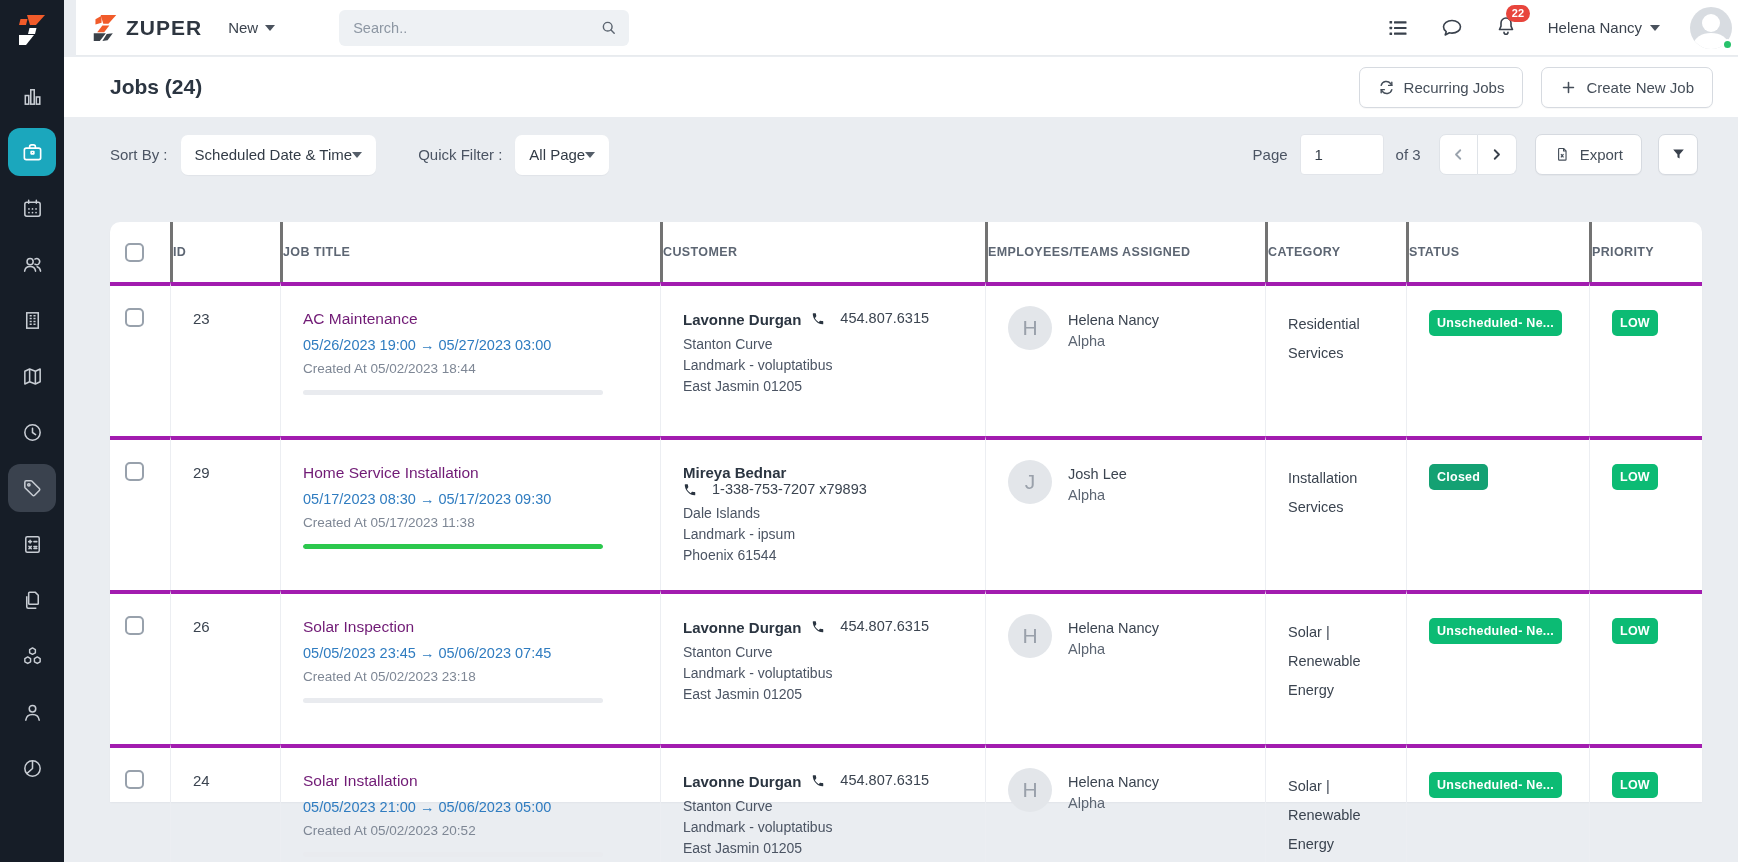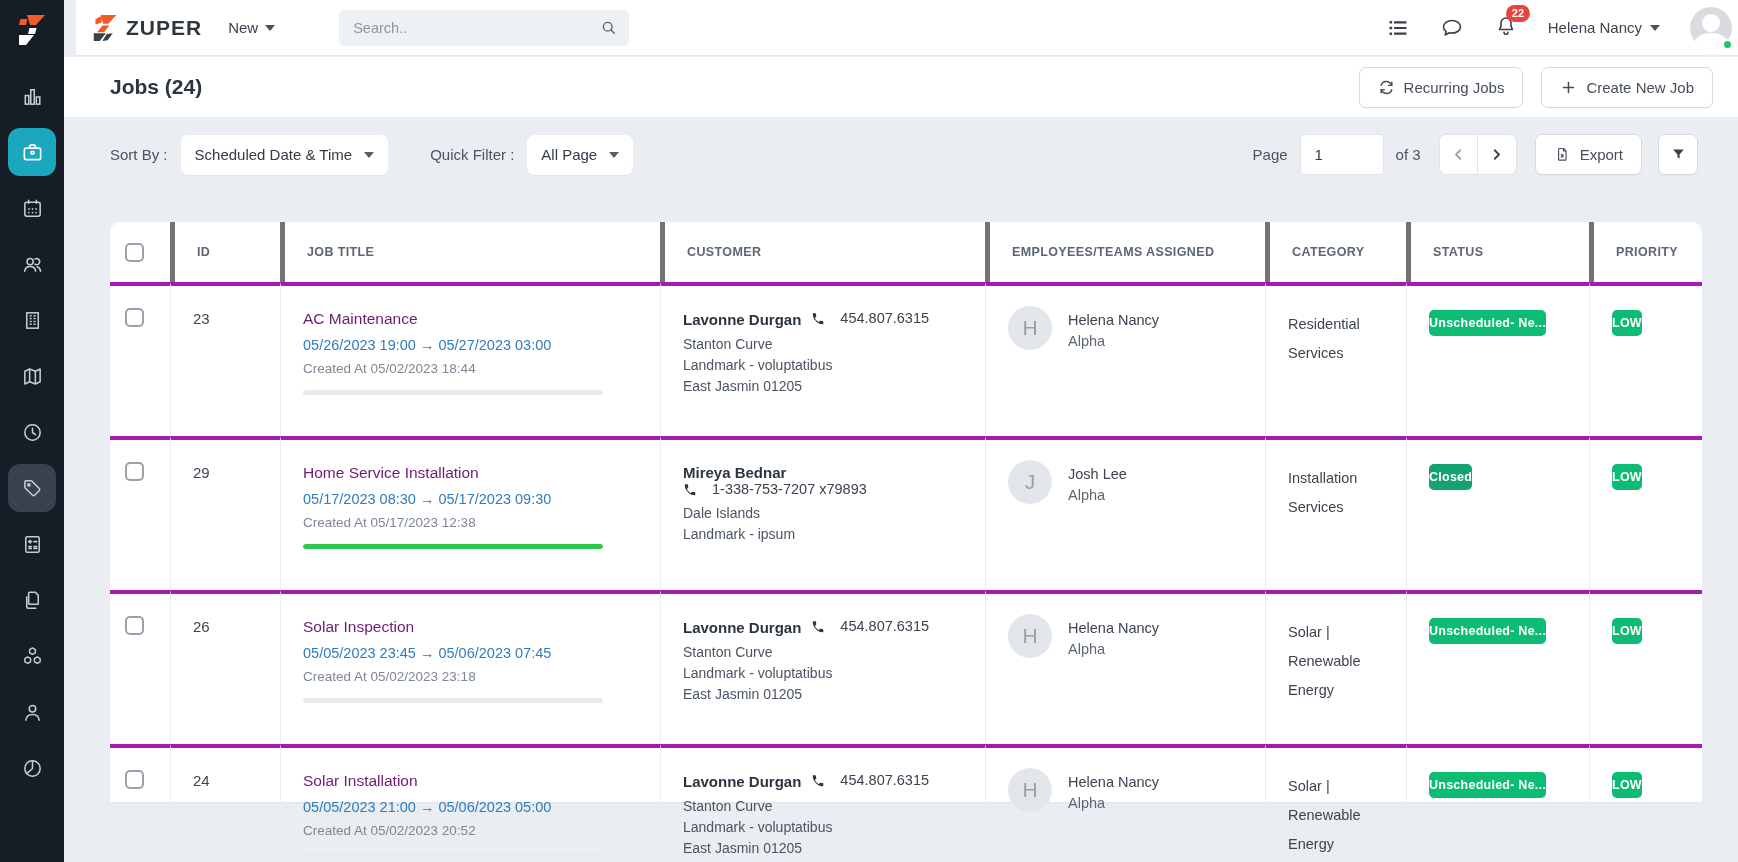--- a/index.html
+++ b/index.html
@@ -44,59 +44,59 @@
   .titlebar { position:absolute; left:0; top:57px; width:100%; height:60px; background:#ffffff; display:flex; align-items:center; }
   .page-title { margin-left:46px; font-size:21px; font-weight:bold; color:#2b3541; }
   .title-actions { margin-left:auto; margin-right:25px; display:flex; gap:18px; }
   .btn { display:flex; align-items:center; gap:9px; background:#fff; border:1px solid #d6dae0; border-radius:7px; height:41px; padding:0 18px; font-size:15px; color:#454e59; cursor:pointer; box-shadow:0 1px 1px rgba(20,30,40,.03); }
   .btn svg { width:17px; height:17px; }
 
   
   .content { position:absolute; left:0; top:117px; width:100%; height:745px; background:#eaedf1; }
   .filterrow { position:absolute; left:0; top:0; width:100%; height:75px; display:flex; align-items:center; }
   .f-label { font-size:15px; color:#4b5463; }
-  .dropdown { display:flex; align-items:center; gap:12px; background:#fff; border-radius:7px; height:40px; padding:0 14px; font-size:15px; color:#323b46; margin-left:13px; cursor:pointer; box-shadow:0 1px 1px rgba(20,30,40,.04); }
+  .dropdown { display:flex; align-items:center; background:#fff; border-radius:7px; height:40px; padding:0 14px; font-size:15px; color:#323b46; margin-left:13px; cursor:pointer; box-shadow:0 1px 1px rgba(20,30,40,.04); }
   .dropdown .caret { border-top-color:#555e69; }
   .filter-left { display:flex; align-items:center; margin-left:46px; }
   .qf { margin-left:42px; }
   .filter-right { margin-left:auto; margin-right:40px; display:flex; align-items:center; }
   .page-input { width:84px; height:41px; background:#fff; border:1px solid #e2e5ea; border-radius:4px; margin-left:12px; padding:0 14px; font-size:15px; color:#323b46; outline:none; }
   .of-total { margin-left:12px; font-size:15px; color:#4b5463; }
   .pg-btn { width:39px; height:41px; background:#fff; border:1px solid #dfe3e8; display:flex; align-items:center; justify-content:center; cursor:pointer; }
   .pg-prev { margin-left:18px; border-radius:7px 0 0 7px; color:#9aa3ad; }
   .pg-next { border-radius:0 7px 7px 0; border-left:none; color:#39414c; }
   .pg-btn svg { width:17px; height:17px; }
   .export-btn { margin-left:18px; height:41px; }
   .funnel-btn { margin-left:16px; width:40px; height:41px; padding:0; justify-content:center; color:#39414c; }
 
   
   .card { position:absolute; left:46px; top:105px; width:1592px; height:580px; background:#fff; border-radius:10px 10px 0 0; box-shadow:0 1px 2px rgba(20,30,40,.04); }
   .tgrid { display:grid; grid-template-columns:60px 110px 380px 325px 280px 141px 183px 113px; }
-  .th { height:60px; display:flex; align-items:center; font-size:12.5px; font-weight:bold; letter-spacing:.03em; color:#5d6673; padding-left:22px; border-left:5px solid #737373; }
+  .th { height:60px; display:flex; align-items:center; font-size:12.5px; font-weight:bold; letter-spacing:.03em; color:#5d6673; border-left:3px solid #737373; }
   .th:first-child { border-left:none; padding-left:15px; }
   .trow .cell { border-top:4px solid #a21caf; border-left:1px solid #eceef2; padding:24px 16px 0 22px; min-height:154px; }
   .trow .cell:first-child { border-left:none; padding-left:15px; padding-top:22px; }
   .checkbox { width:19px; height:19px; border:2px solid #98a1ac; border-radius:5px; background:#fff; cursor:pointer; display:inline-block; }
   .id-cell { font-size:15px; color:#3b4450; }
   .job-title { font-size:15.5px; font-weight:normal; color:#701a75; }
   .job-dates { margin-top:9px; font-size:14.5px; color:#2f7cc0; cursor:pointer; }
   .job-created { margin-top:8px; font-size:13.5px; color:#7e8795; }
   .progress { margin-top:14px; width:300px; height:5px; border-radius:3px; background:#e9ebef; overflow:hidden; }
   .progress .fill { height:100%; border-radius:3px; background:#2cc84d; }
   .cust-line1 { display:flex; align-items:baseline; flex-wrap:wrap; column-gap:10px; max-width:295px; }
   .cust-name { font-size:15px; font-weight:bold; color:#2b3541; }
   .cust-phone { font-size:14.5px; color:#3b4450; display:inline-flex; align-items:center; gap:15px; }
   .phone-icon { width:14px; height:14px; color:#2b3541; position:relative; top:1px; }
   .cust-addr { font-size:14px; color:#4b5463; line-height:21px; margin-top:6px; }
   .assigned { display:flex; gap:16px; padding-top:0; }
   .emp-avatar { width:44px; height:44px; border-radius:50%; background:#e3e6ea; color:#9aa1ab; font-size:21px; display:flex; align-items:center; justify-content:center; flex:none; margin-top:-4px; }
   .emp-name { font-size:14.5px; color:#3b4450; line-height:21px; }
   .emp-team { font-size:14.5px; color:#5d6673; line-height:21px; }
   .cat-cell { font-size:14.5px; color:#3b4450; line-height:29px; }
-  .pill { display:inline-block; background:#0cbb74; color:#fff; font-size:12.5px; font-weight:bold; border-radius:5px; padding:6px 0; letter-spacing:.02em; }
+  .pill { display:inline-block; background:#0cbb74; color:#fff; font-size:12.5px; font-weight:bold; border-radius:5px; padding:6px 8px; letter-spacing:.02em; }
   .pill.closed { background:#14a173; }
 
   
   .zmark { display:block; }
 </style>
 </head>
 <body>
 
 <div class="app">
 
@@ -378,38 +378,39 @@
           <div class="cell"><span class="pill">Unscheduled- Ne...</span></div>
           <div class="cell"><span class="pill">LOW</span></div>
         </div>
 
         <div class="tgrid trow">
           <div class="cell"><span class="checkbox"></span></div>
           <div class="cell id-cell">29</div>
           <div class="cell">
             <div class="job-title">Home Service Installation</div>
             <div class="job-dates">05/17/2023 08:30 → 05/17/2023 09:30</div>
-            <div class="job-created">Created At 05/17/2023 12:38</div>
+            <div class="job-created">Created At 05/17/2023 11:38</div>
             <div class="progress">
                 <div class="fill" style="width: 100%;"></div>
               </div>
           </div>
           <div class="cell">
             <div class="cust-line1">
               <span class="cust-name">Mireya Bednar</span>
               <span class="cust-phone">
                   <svg class="phone-icon" viewBox="0 0 24 24">
                     <path fill="currentColor" d="M6.62 10.79a15.15 15.15 0 006.59 6.59l2.2-2.2a1 1 0 011.01-.24c1.12.37 2.33.57 3.58.57a1 1 0 011 1V20a1 1 0 01-1 1C11.4 21 3 12.6 3 3a1 1 0 011-1h3.5a1 1 0 011 1c0 1.25.2 2.46.57 3.58a1 1 0 01-.24 1.01z"></path>
                   </svg>
                   <span>1-338-753-7207 x79893</span>
                 </span>
             </div>
             <div class="cust-addr">
               <div>Dale Islands</div>
               <div>Landmark - ipsum</div>
+              <div>Phoenix 61544</div>
             </div>
           </div>
           <div class="cell assigned">
             <div class="emp-avatar">J</div>
             <div>
               <div class="emp-name">Josh Lee</div>
               <div class="emp-team">Alpha</div>
             </div>
           </div>
           <div class="cell cat-cell">Installation Services</div>

